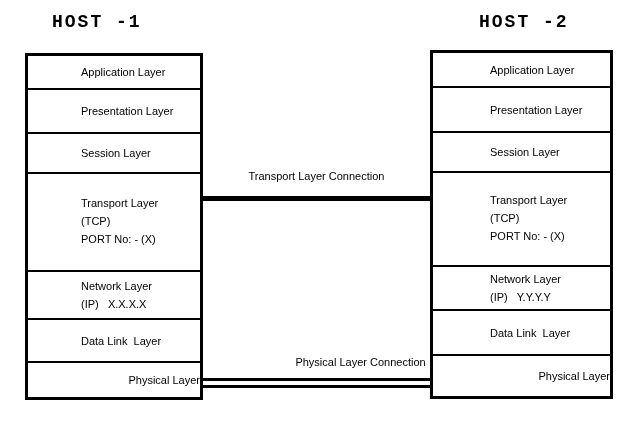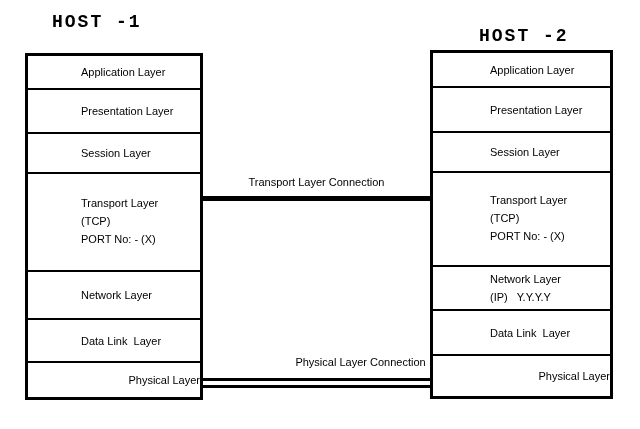--- a/index.html
+++ b/index.html
@@ -19,21 +19,21 @@
   .host-title {
     position: absolute;
     font-family: "Liberation Mono", "DejaVu Sans Mono", monospace;
     font-weight: bold;
     font-size: 18px;
     letter-spacing: 2px;
     color: #000000;
     white-space: pre;
   }
   #host1-title { left: 52px; top: 12px; }
-  #host2-title { left: 479px; top: 26px; }
+  #host2-title { left: 479px; top: 12px; }
 
   .host-box {
     position: absolute;
     box-sizing: border-box;
     border: 3px solid #000000;
     background: #ffffff;
     display: flex;
     flex-direction: column;
   }
   #host1-box { left: 25px; top: 53px; width: 178px; height: 347px; }
@@ -57,21 +57,21 @@
   .conn-label {
     position: absolute;
     left: 203px;
     width: 227px;
     text-align: center;
     font-size: 11px;
     line-height: 13px;
     white-space: nowrap;
     color: #000000;
   }
-  #transport-conn-label { top: 176px; }
+  #transport-conn-label { top: 170px; }
   #physical-conn-label  { top: 356px; padding-left: 44px; }
 
   #transport-conn-line {
     position: absolute;
     left: 203px;
     top: 196px;
     width: 227px;
     height: 5px;
     background: #000000;
   }
@@ -105,20 +105,21 @@
     <div class="layer-row" style="height:40px">
       <div class="row-line">Session Layer</div>
     </div>
     <div class="layer-row" style="height:98px; justify-content:flex-start; padding-top:20px">
       <div class="row-line">Transport Layer</div>
       <div class="row-line">(TCP)</div>
       <div class="row-line">PORT No: - (X)</div>
     </div>
     <div class="layer-row" style="height:48px">
       <div class="row-line">Network Layer</div>
+      <div class="row-line">(IP)   X.X.X.X</div>
     </div>
     <div class="layer-row" style="height:43px">
       <div class="row-line">Data Link  Layer</div>
     </div>
     <div class="layer-row" style="height:34px">
       <div class="row-line">Physical Layer</div>
     </div>
   </div>
 
   <div class="host-box" id="host2-box">

